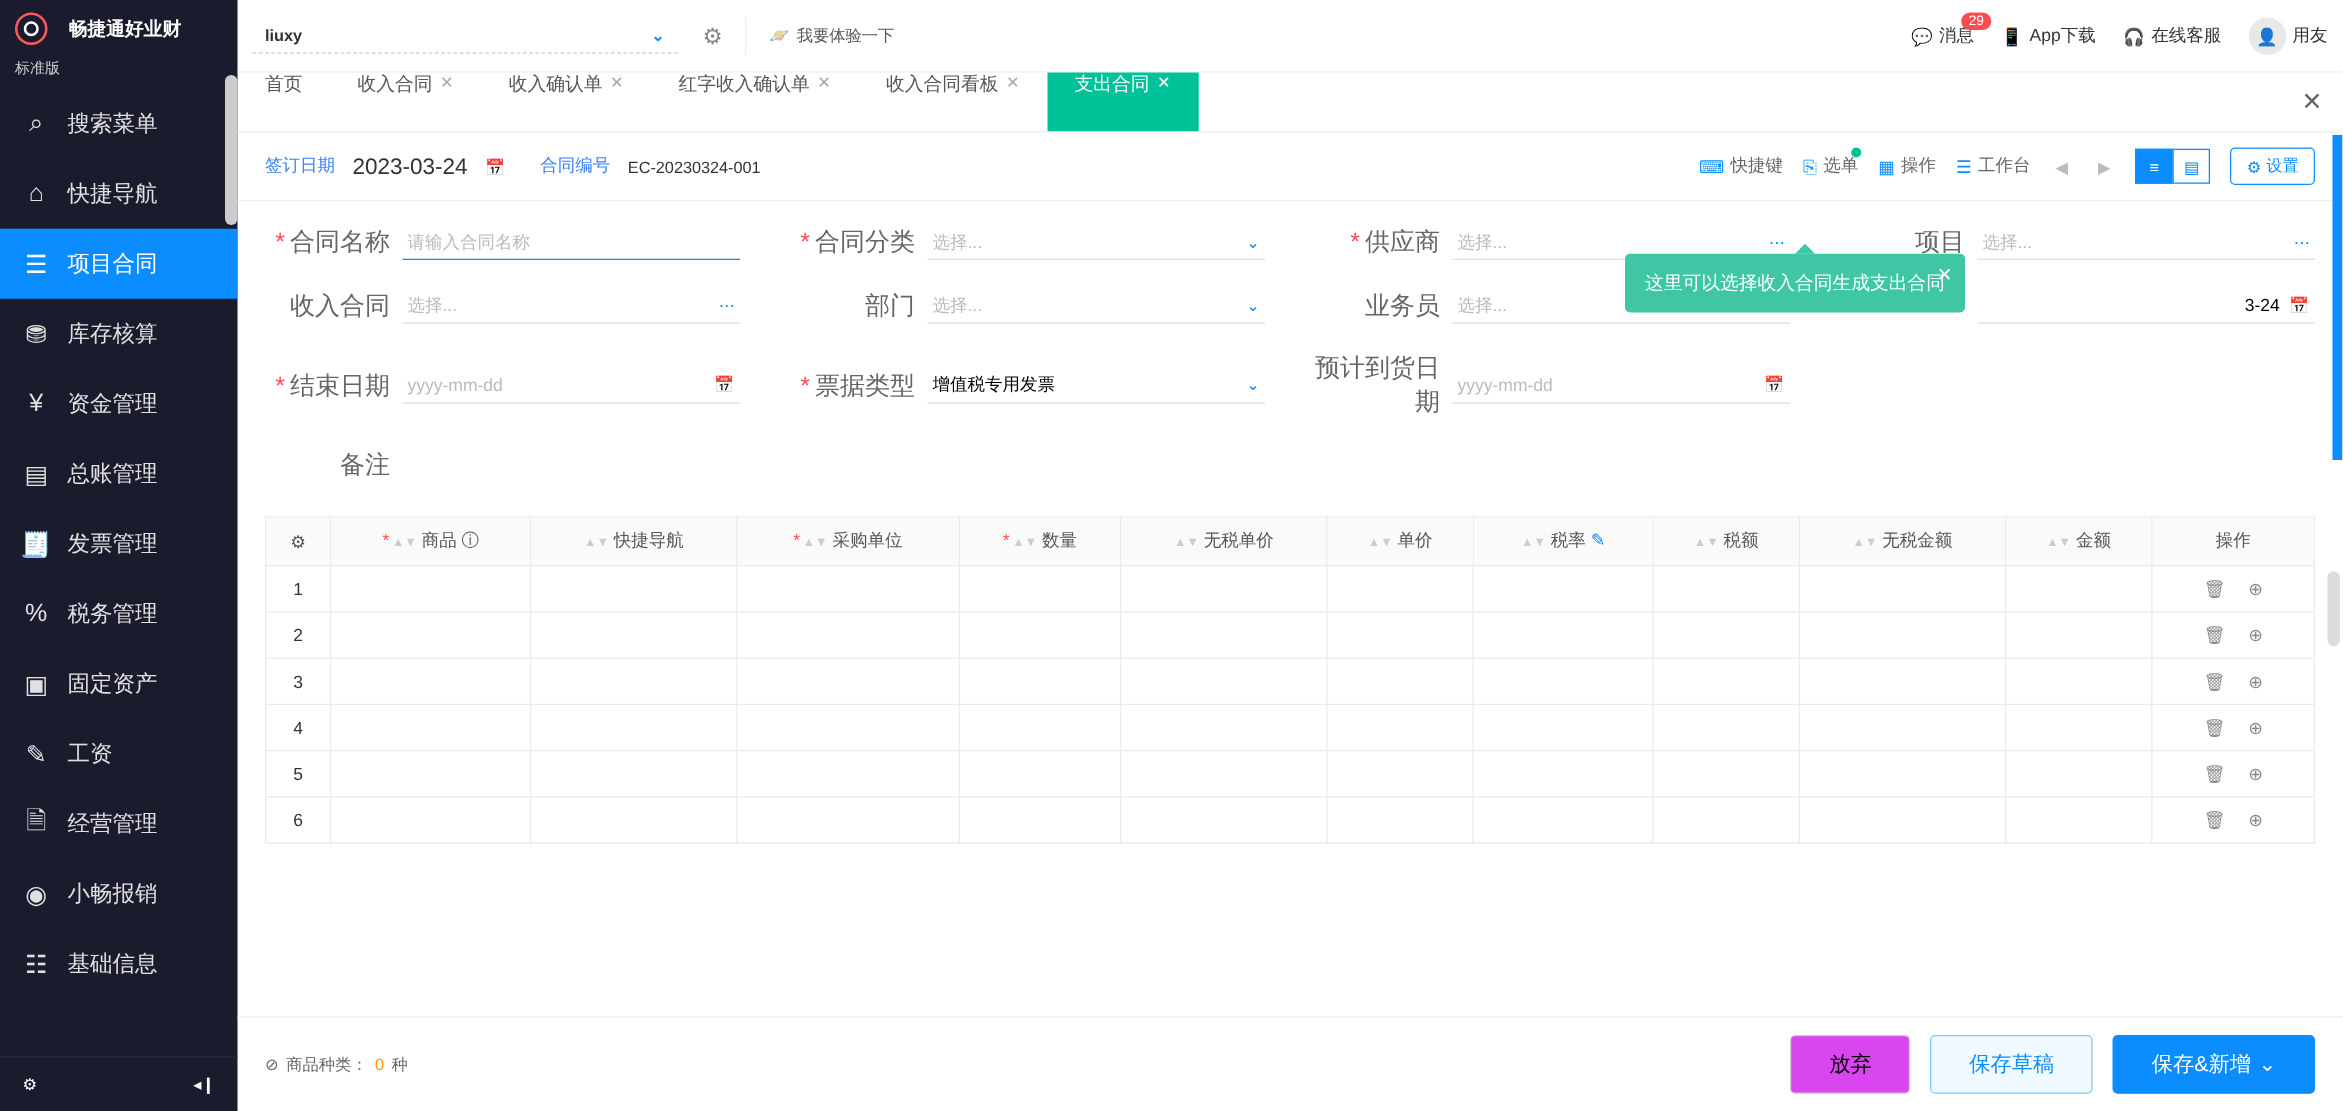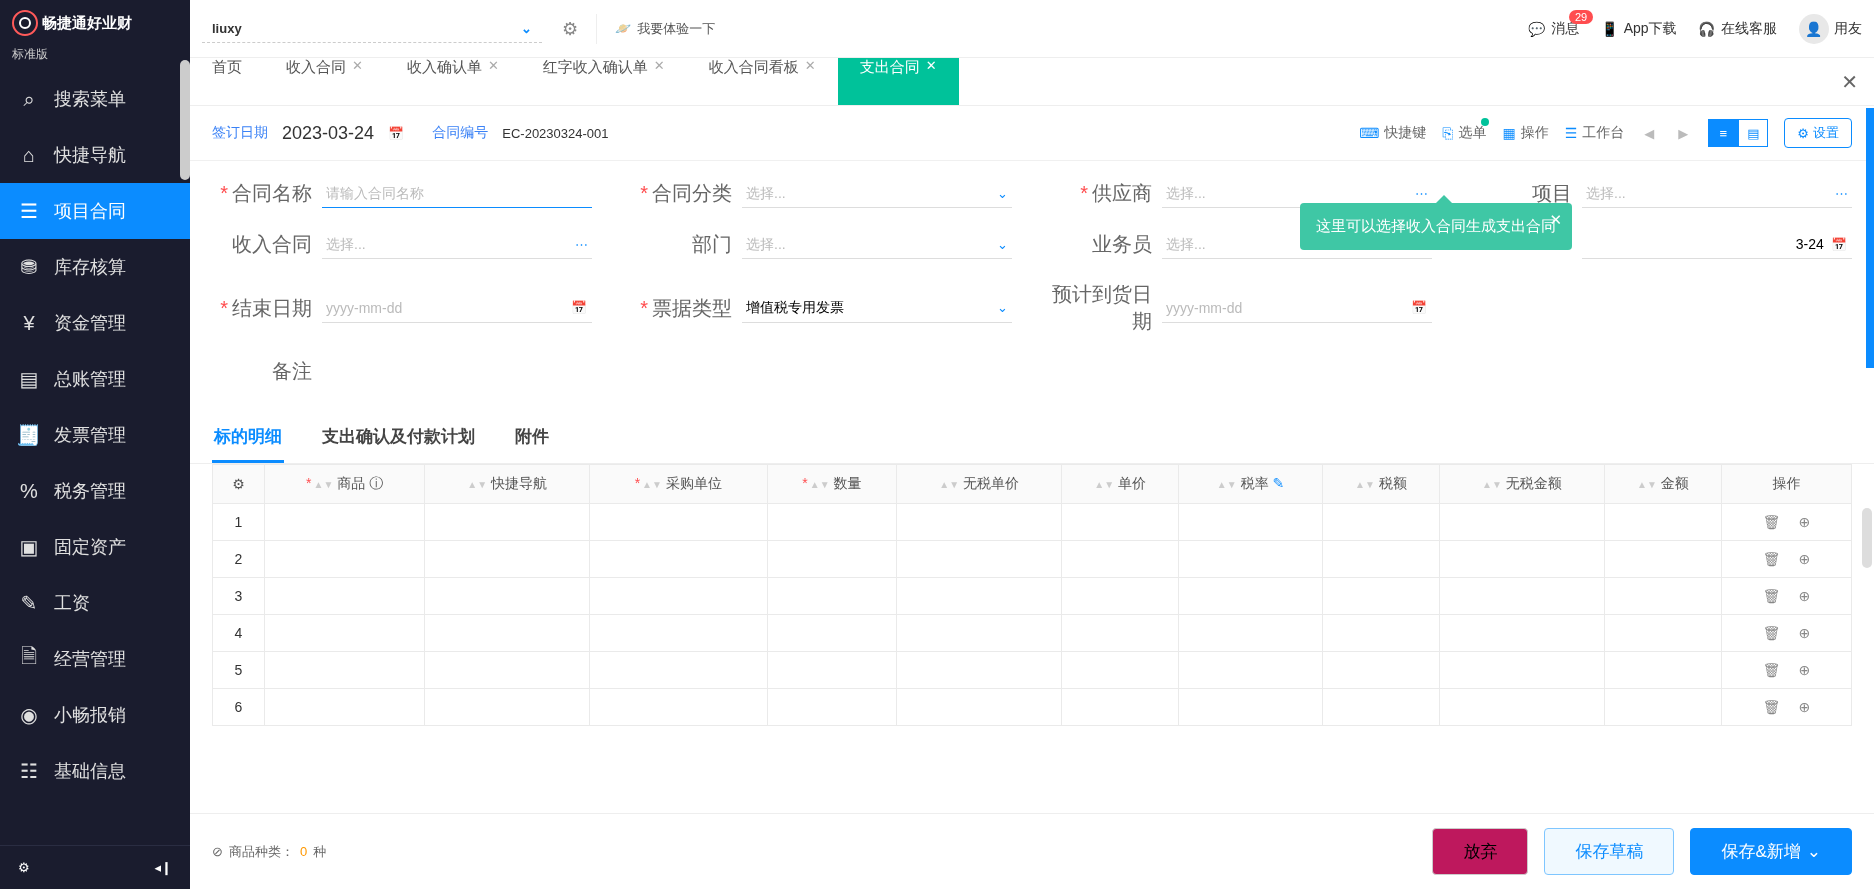--- a/index.html
+++ b/index.html
@@ -1,21 +1,21 @@
 <!DOCTYPE html>
 <html><head>
 <meta charset="utf-8">
 <style>
 * { box-sizing: border-box; margin: 0; padding: 0; }
 body { font-family: "Microsoft YaHei", Arial, sans-serif; font-size: 13px; color: #333; background: #fff; overflow: hidden; }
 .app { display: flex; width: 1874px; height: 889px; }
 
 
 .sidebar { width: 200px; background: #1a1c2e; color: #fff; display: flex; flex-direction: column; position: relative; }
-.logo-area { display: flex; align-items: center; padding: 10px 12px; gap: 4px; }
+.logo-area { display: flex; align-items: center; padding: 10px 12px; gap: 17px; }
 .logo-icon { width: 26px; height: 26px; border: 2px solid #ff5a5a; border-radius: 50%; position: relative; }
 .logo-icon::after { content: ""; position: absolute; inset: 5px; border: 2px solid #fff; border-radius: 50%; }
 .logo-text { font-size: 15px; font-weight: 600; }
 .version { padding: 0 12px 8px; font-size: 12px; color: #ccc; }
 .nav { flex: 1; overflow-y: auto; }
 .nav-item { display: flex; align-items: center; gap: 14px; padding: 16px 18px; cursor: pointer; font-size: 18px; color: #e0e0e0; }
 .nav-item.active { background: #0b8cff; color: #fff; }
 .nav-icon { width: 22px; height: 22px; display: inline-flex; align-items: center; justify-content: center; font-size: 20px; }
 .sidebar-bottom { display: flex; justify-content: space-between; padding: 14px 18px; border-top: 1px solid #2a2d42; }
 .sb-scroll { position: absolute; right: 0; top: 60px; width: 10px; height: 120px; background: #ccc; border-radius: 5px; }
@@ -91,21 +91,21 @@
 .row-ops { display: flex; justify-content: center; gap: 18px; color: #888; }
 .row-ops span { cursor: pointer; }
 .tbl-scroll { position: absolute; right: 2px; top: 44px; width: 10px; height: 60px; background: #ddd; border-radius: 5px; }
 .right-scroll { position: absolute; right: 0; top: 108px; width: 8px; height: 260px; background: #0b8cff; }
 
 
 .footer { margin-top: auto; display: flex; align-items: center; padding: 14px 22px; border-top: 1px solid #eee; gap: 16px; }
 .foot-info { display: flex; align-items: center; gap: 6px; color: #666; }
 .foot-info .num { color: #ff9800; }
 .footer .btns { margin-left: auto; display: flex; gap: 16px; }
-.btn { padding: 11px 30px; border-radius: 4px; font-size: 17px; cursor: pointer; border: 1px solid #ccc; background: #be185d; }
+.btn { padding: 11px 30px; border-radius: 4px; font-size: 17px; cursor: pointer; border: 1px solid #ccc; background: #d946ef; }
 .btn.outline-blue { border-color: #7fc6ff; color: #0b8cff; background: #f0f9ff; }
 .btn.primary { background: #0b8cff; color: #fff; border-color: #0b8cff; display: flex; align-items: center; gap: 6px; }
 ::placeholder { color: #bbb; }
 </style>
 </head>
 <body>
 
 <div class="app">
 
   <aside class="sidebar">
@@ -363,25 +363,20 @@
             </div>
           </div>
       </div>
 
       <div class="tooltip" style="top:42px; left:1110px;">
         <span>这里可以选择收入合同生成支出合同</span>
         <span class="tclose">✕</span>
       </div>
     </div>
 
-    <div class="detail-tabs">
-      <div class="dtab active">标的明细</div>
-      <div class="dtab">支出确认及付款计划</div>
-      <div class="dtab">附件</div>
-    </div>
 
     <div class="table-wrap">
       <table>
         <thead>
           <tr>
             <th class="col-gear">⚙</th>
             <th class="req-h"><span class="sort">▲▼</span><span>商品</span> <span>ⓘ</span></th>
             <th><span class="sort">▲▼</span><span>快捷导航</span></th>
             <th class="req-h"><span class="sort">▲▼</span><span>采购单位</span></th>
             <th class="req-h"><span class="sort">▲▼</span><span>数量</span></th>

